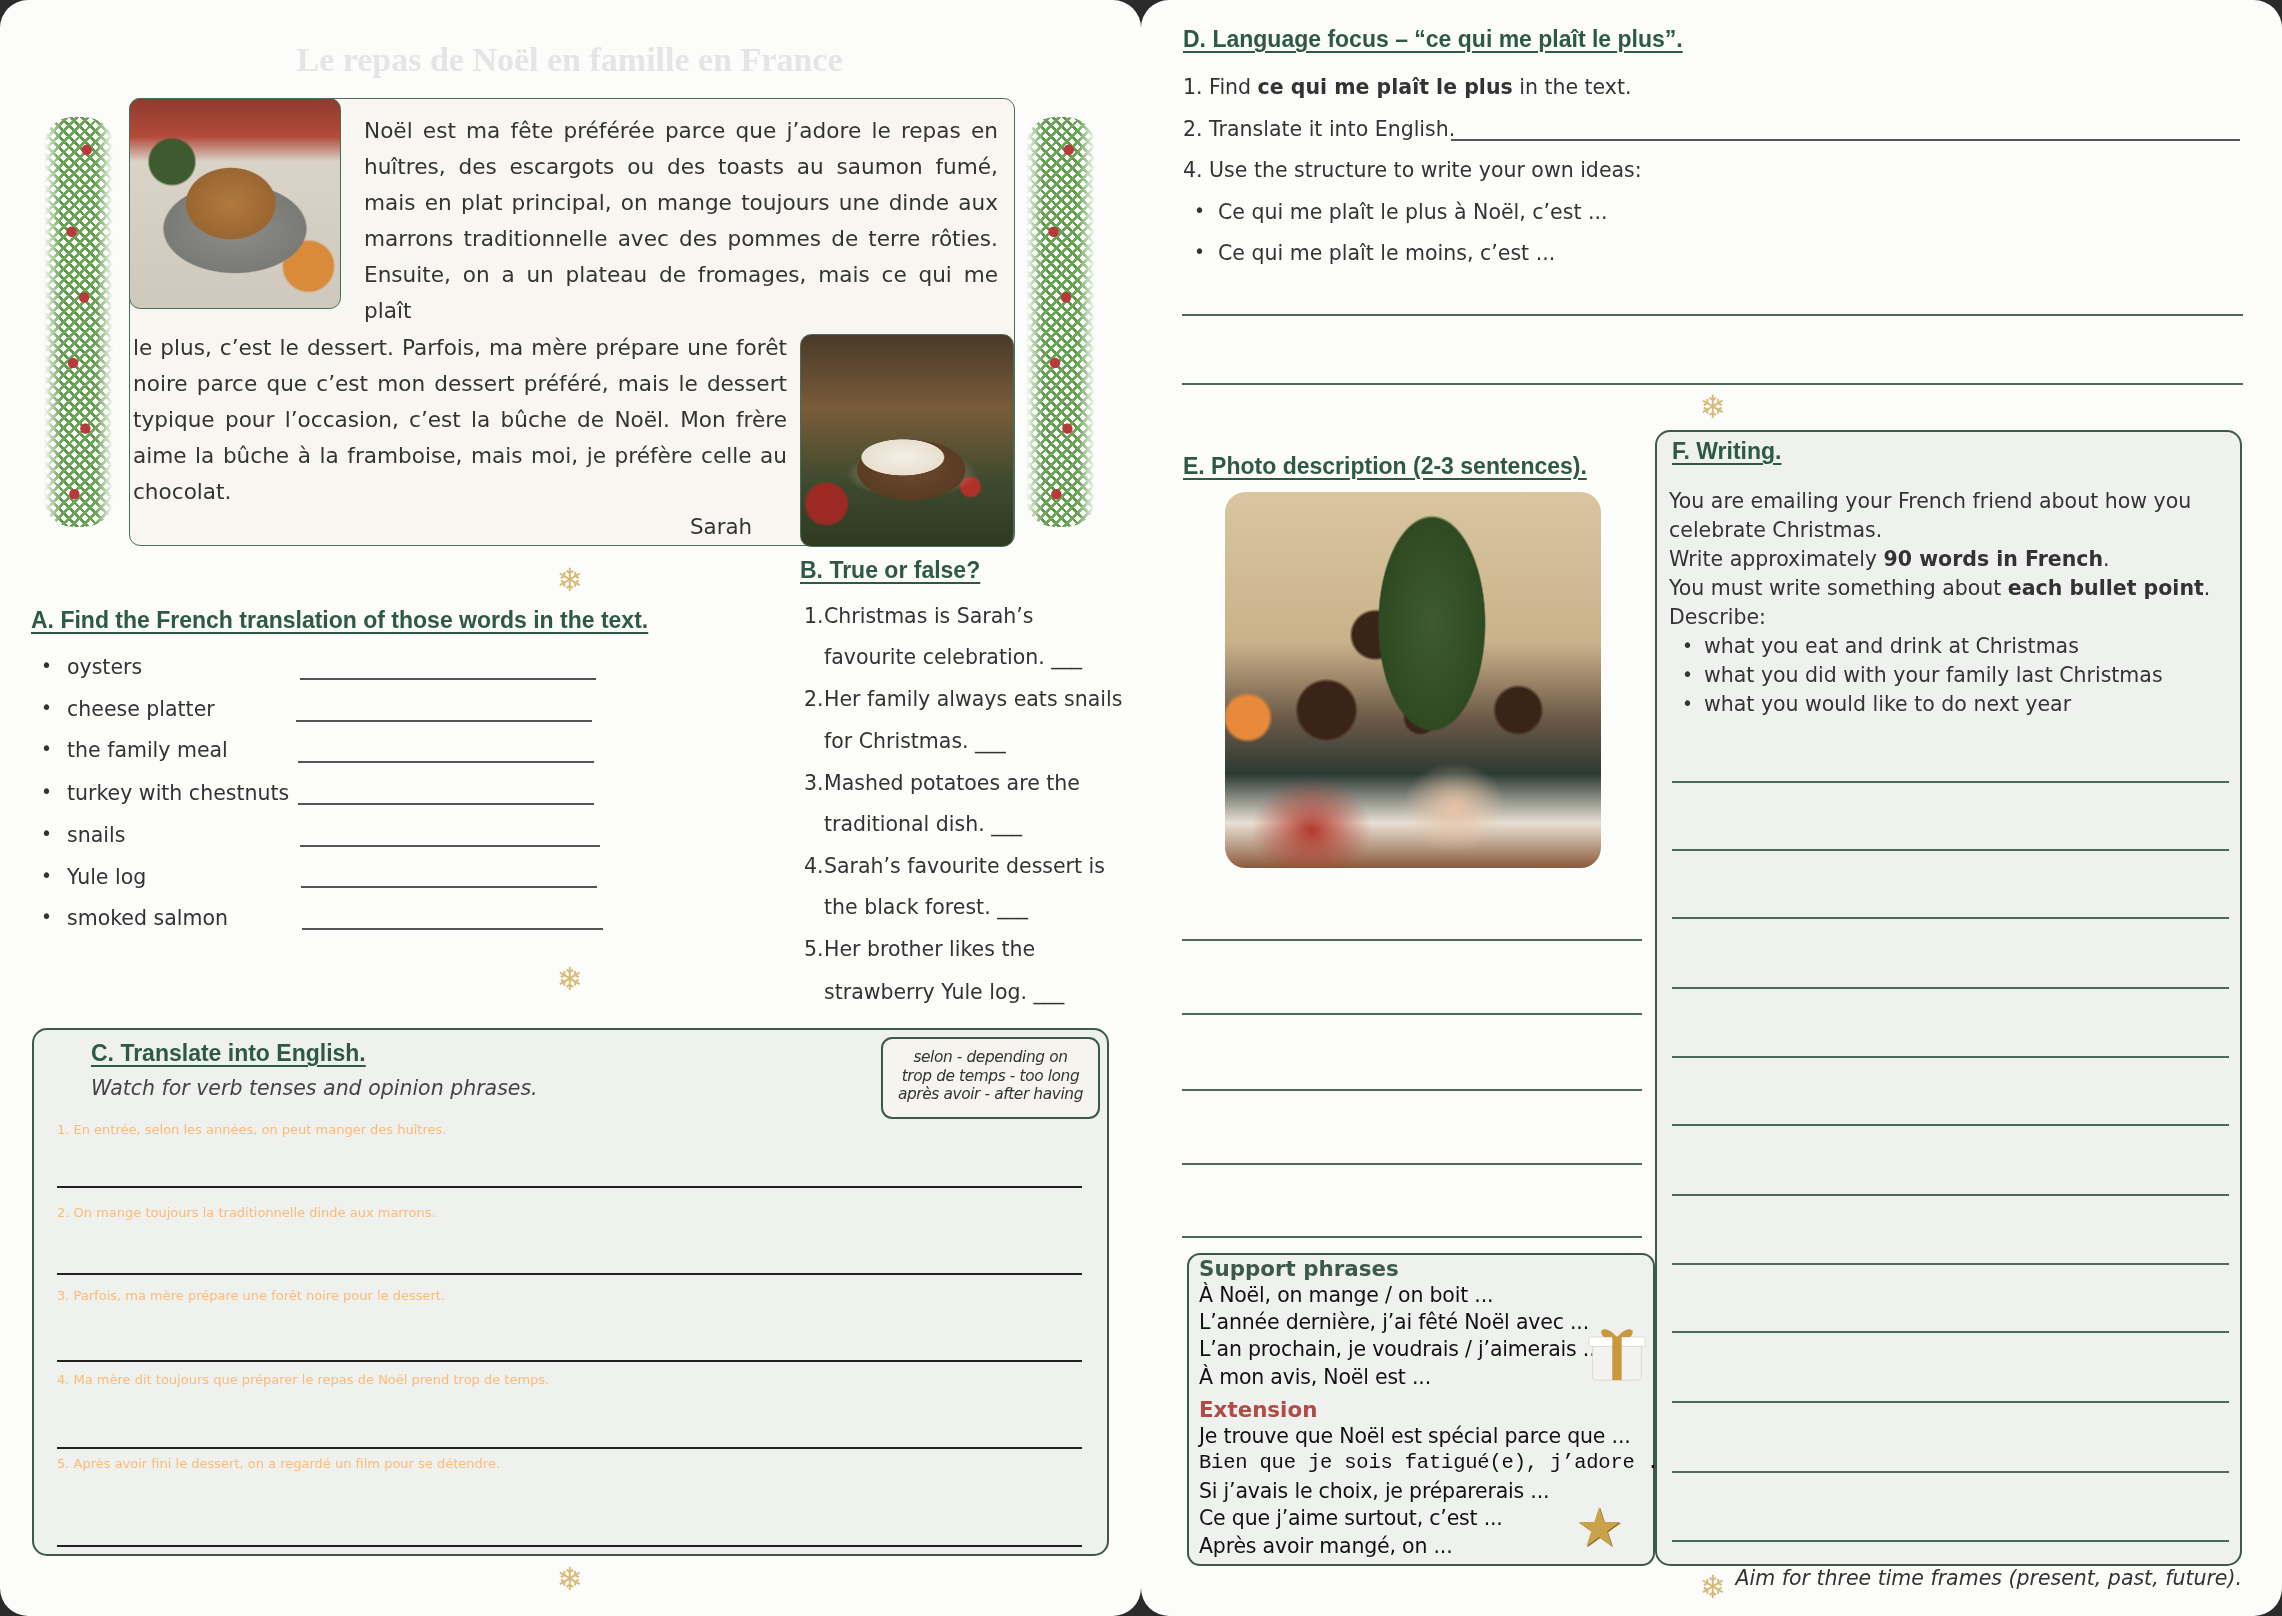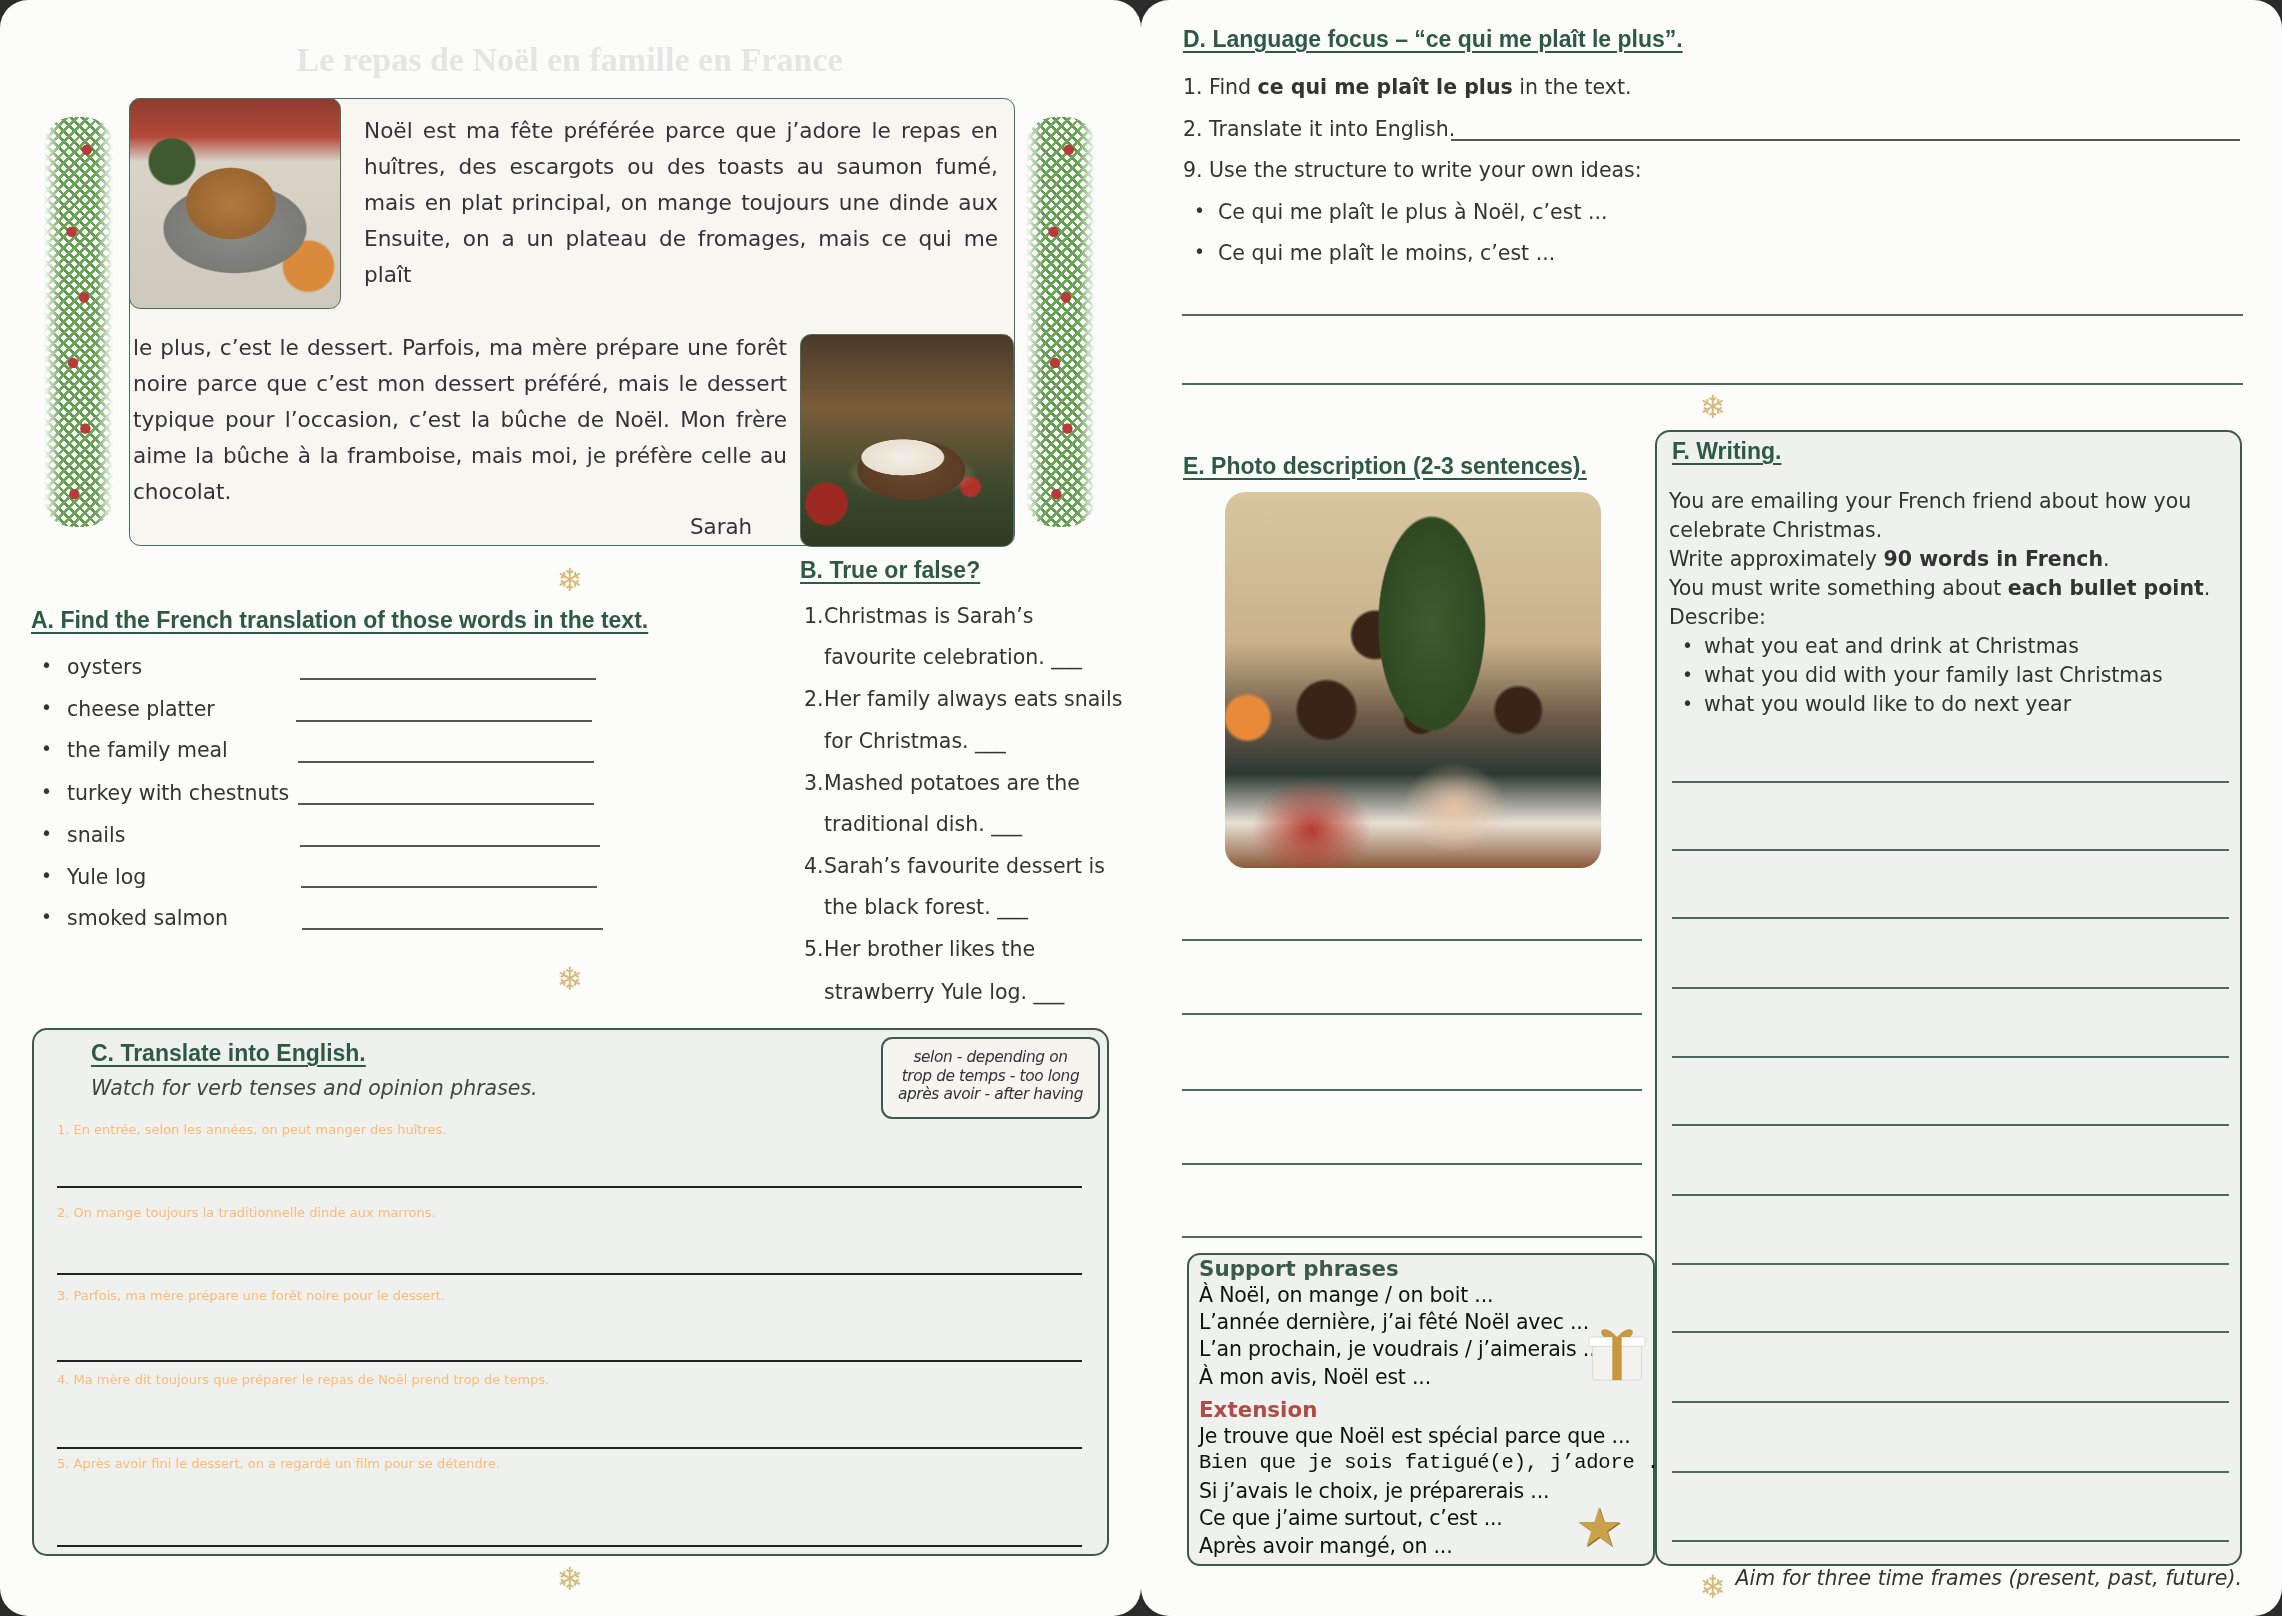--- a/index.html
+++ b/index.html
@@ -169,20 +169,21 @@
 <div class="abs holly holly-right"></div>
 
 <div class="abs reading-box"></div>
 <div class="abs photo photo-turkey"></div>
 <div class="abs photo photo-buche"></div>
 
 <div class="abs reading-text reading-text-top">
   <div style="text-align-last: justify;">Noël est ma fête préférée parce que j’adore le repas en</div>
   <div style="text-align-last: justify;">huîtres, des escargots ou des toasts au saumon fumé,</div>
   <div style="text-align-last: justify;">mais en plat principal, on mange toujours une dinde aux</div>
+  <div style="text-align-last: justify;">marrons traditionnelle avec des pommes de terre rôties.</div>
   <div style="text-align-last: justify;">Ensuite, on a un plateau de fromages, mais ce qui me plaît</div>
 </div>
 <div class="abs reading-text reading-text-bottom">
   <div style="text-align-last: justify;">le plus, c’est le dessert. Parfois, ma mère prépare une forêt</div>
   <div style="text-align-last: justify;">noire parce que c’est mon dessert préféré, mais le dessert</div>
   <div style="text-align-last: justify;">typique pour l’occasion, c’est la bûche de Noël. Mon frère</div>
   <div style="text-align-last: justify;">aime la bûche à la framboise, mais moi, je préfère celle au</div>
   <div>chocolat.</div>
 </div>
 <div class="abs reading-text signature">Sarah</div>
@@ -265,21 +266,21 @@
 <div class="c-line" style="top:1545px;"></div>
 
 <div class="page" id="page-right"></div>
 
 <div class="abs heading sec-d-heading">D. Language focus – “ce qui me plaît le plus”.</div>
 <div class="d-item" style="top:75px;">
   <span>1. Find </span><b>ce qui me plaît le plus</b><span> in the text.</span>
 </div>
 <div class="d-item" style="top:117px;">2. Translate it into English.</div>
 <div class="green-line" style="left:1451px; top:139px; width:789px; background:#555;"></div>
-<div class="d-item" style="top:158px;">9. Use the structure to write your own ideas:</div>
+<div class="d-item" style="top:158px;">4. Use the structure to write your own ideas:</div>
 <span class="d-bullet" style="top:200px;">•</span>
 <span class="d-item" style="left:1218px; top:200px;">Ce qui me plaît le plus à Noël, c’est ...</span>
 <span class="d-bullet" style="top:241px;">•</span>
 <span class="d-item" style="left:1218px; top:241px;">Ce qui me plaît le moins, c’est ...</span>
 <div class="green-line" style="left:1182px; top:314px; width:1061px;"></div>
 <div class="green-line" style="left:1182px; top:383px; width:1061px;"></div>
 
 <div class="abs snowflake" style="left:1713px; top:407px;">❄</div>
 
 <div class="abs heading sec-e-heading">E. Photo description (2-3 sentences).</div>

